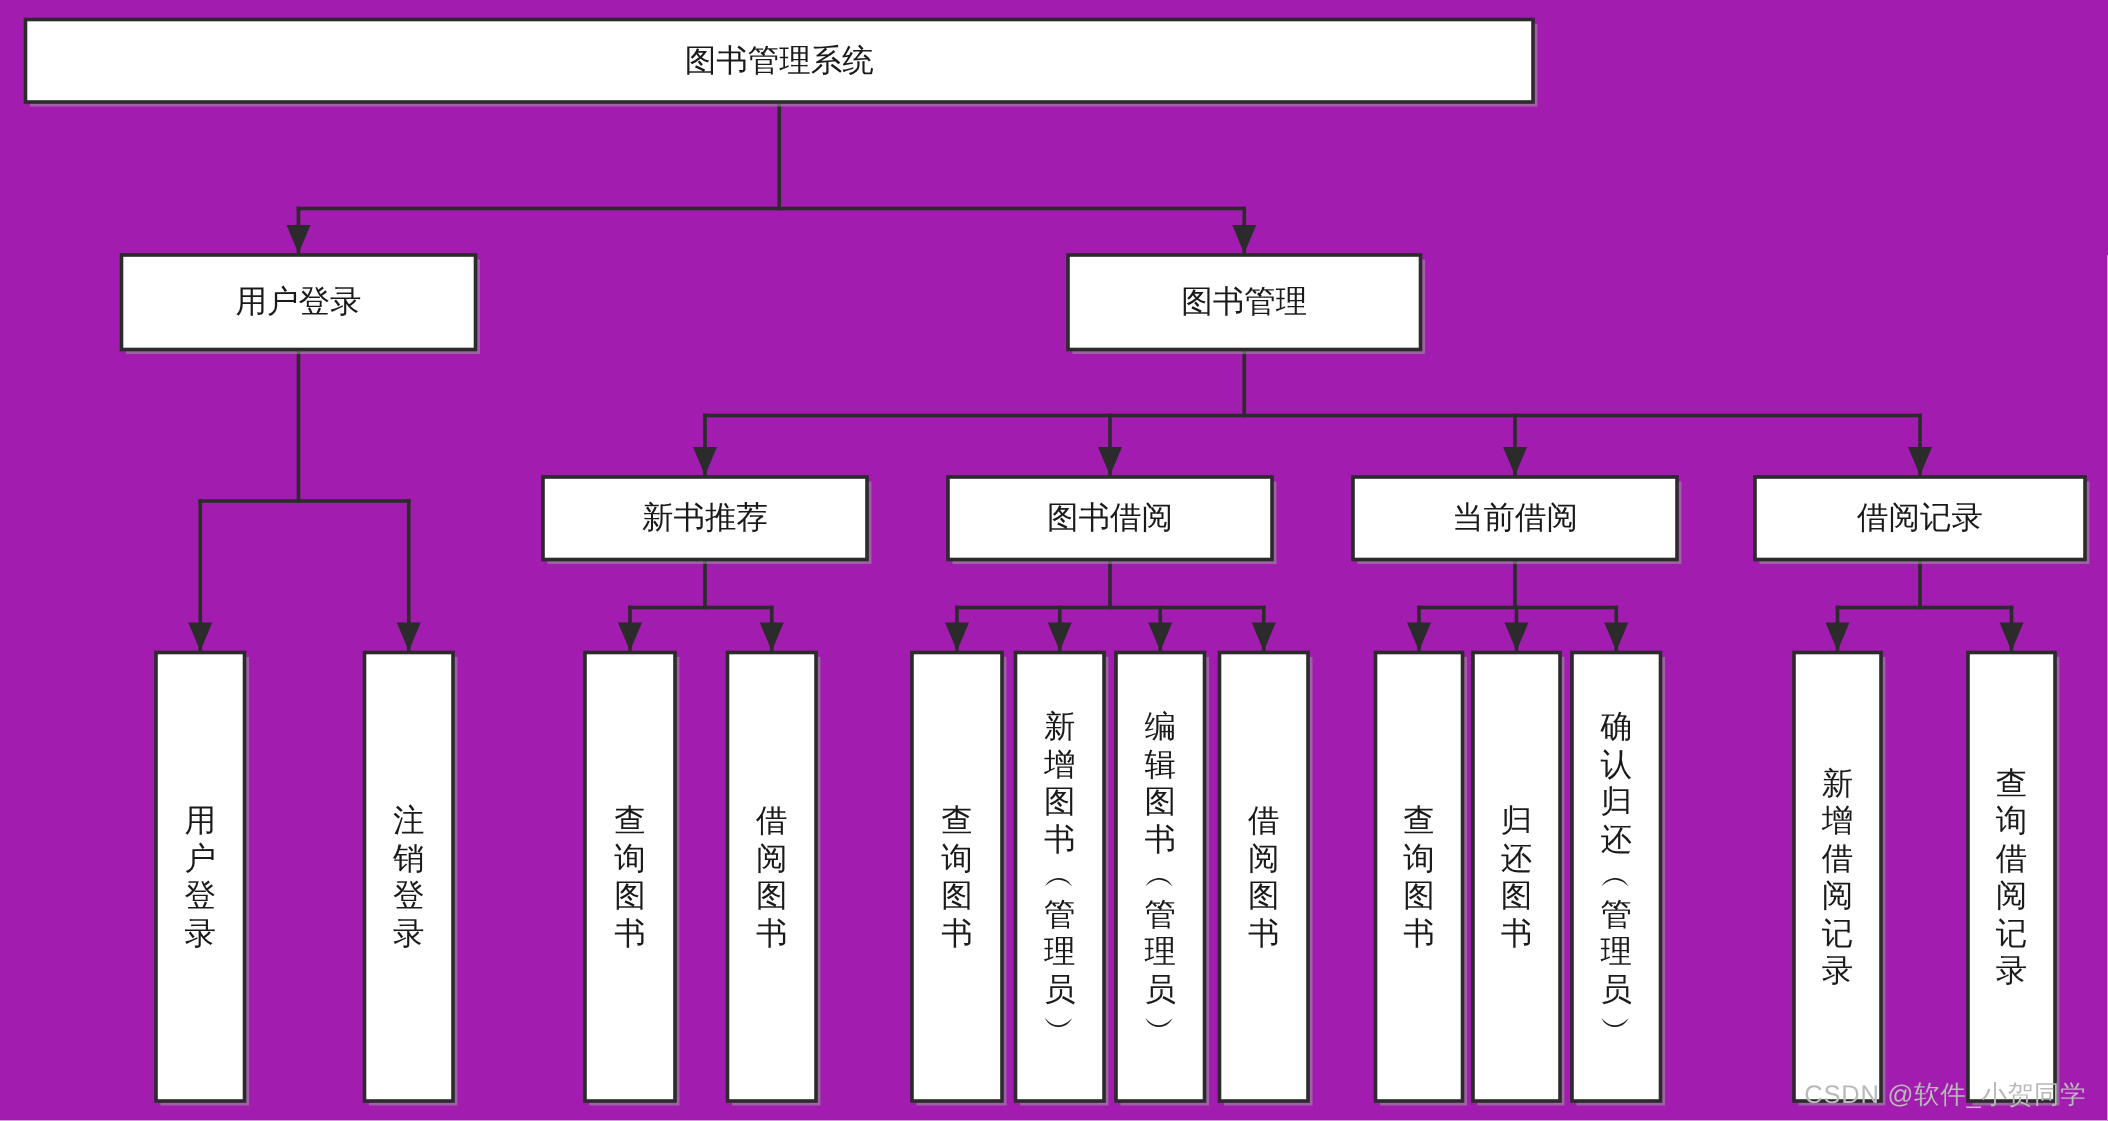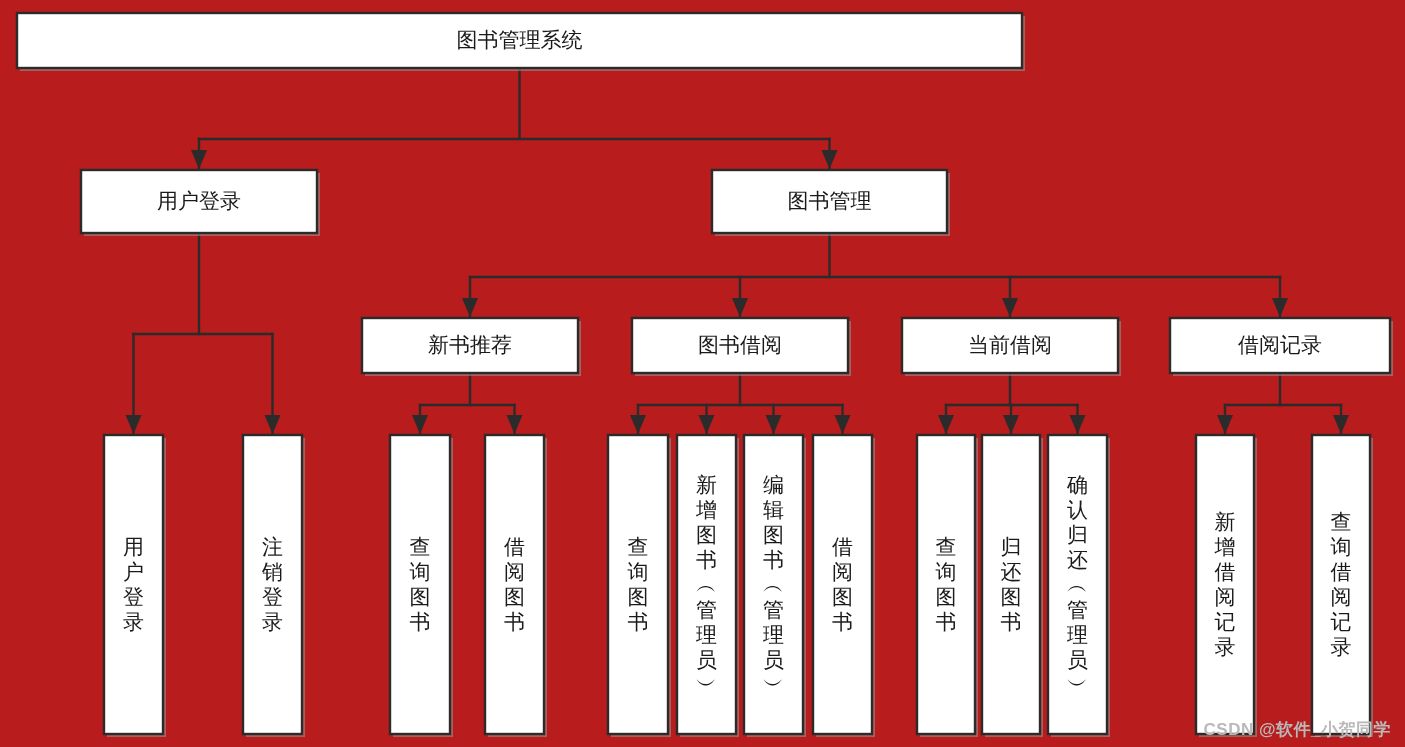--- a/index.html
+++ b/index.html
@@ -8,21 +8,21 @@
     padding: 0;
     background: #ffffff;
   }
   body {
     font-family: "Liberation Sans", "DejaVu Sans", sans-serif;
   }
   #diagram-root {
     position: relative;
     width: 1405px;
     height: 747px;
-    background: #b91c1c;
+    background: #a21caf;
     overflow: hidden;
   }
   svg#tree-svg {
     position: absolute;
     left: 0;
     top: 0;
     width: 1405px;
     height: 747px;
     display: block;
   }
@@ -60,21 +60,20 @@
   .watermark {
     position: absolute;
     right: 14px;
     bottom: 6px;
     font-family: "Liberation Sans", "DejaVu Sans", sans-serif;
     font-size: 17px;
     color: #b9b9b9;
     letter-spacing: 0.5px;
     white-space: nowrap;
     user-select: none;
-    font-weight: bold;
   }
 </style>
 </head>
 <body>
 
 <div id="diagram-root">
   <svg id="tree-svg" viewBox="0 0 1405 747" xmlns="http://www.w3.org/2000/svg">
     <g id="connector-layer">
         <g>
           <line x1="519.5" y1="68" x2="519.5" y2="139" class="connector"></line>

